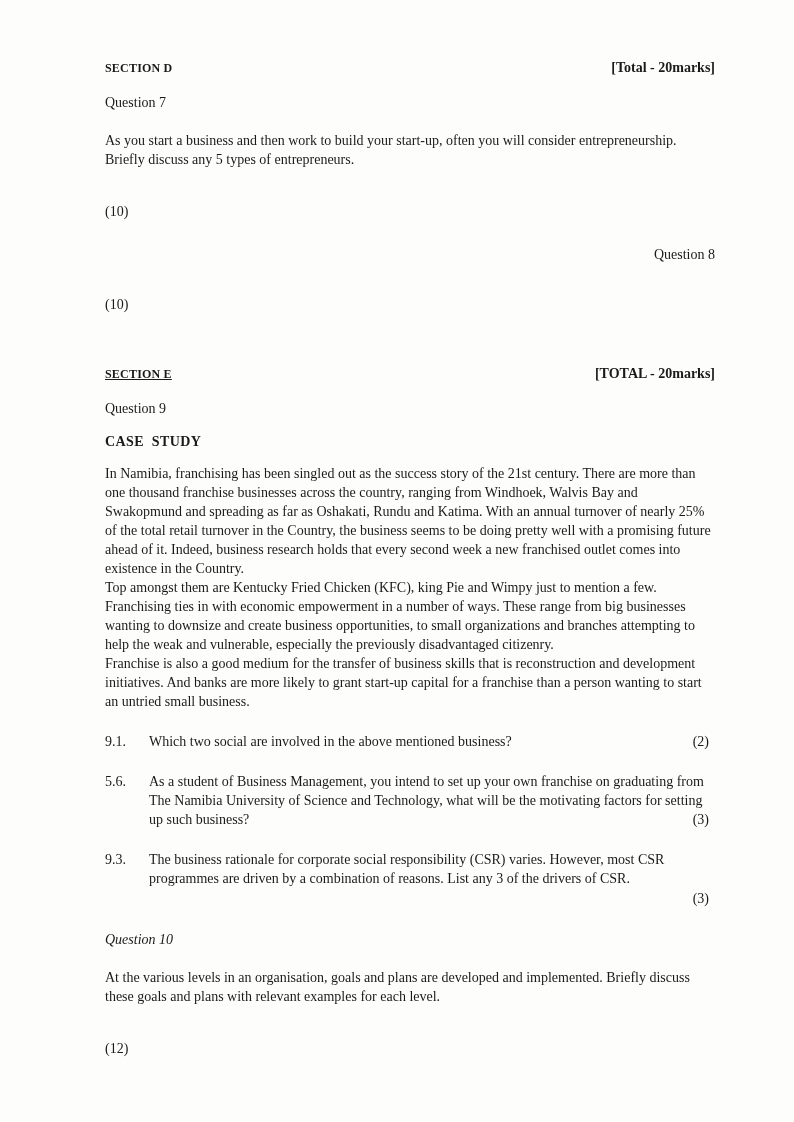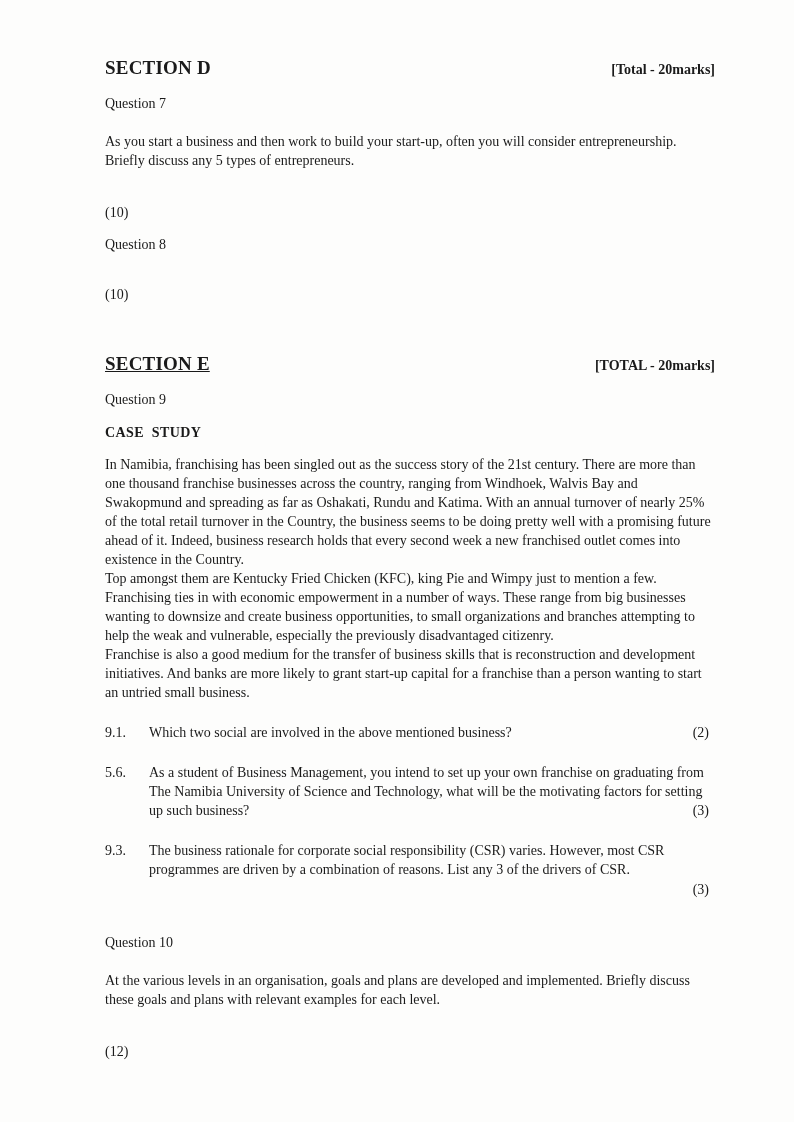--- a/index.html
+++ b/index.html
@@ -16,21 +16,21 @@
     line-height: 19px;
     padding: 58px 79px 0 105px;
     overflow: hidden;
   }
   .heading-row {
     display: flex;
     justify-content: space-between;
     align-items: baseline;
     font-weight: bold;
   }
-  .section-heading { font-size: 19px; letter-spacing: 0.2px; }
+  .section-heading { font-size: 12px; letter-spacing: 0.2px; }
   .underlined { text-decoration: underline; }
   .q-label { margin-top: 15px; }
   .para { margin-top: 19px; text-align: left; }
   .marks-line { padding-right: 6px; margin-top: 33px; }
   .marks-line.tight { margin-top: 31px; }
   .section-gap { margin-top: 50px; }
   .case-heading { font-weight: bold; margin-top: 14px; white-space: pre-wrap; letter-spacing: 0.4px; }
   .case-body { margin-top: 13px; }
   .case-body p { margin: 0; }
   .subq { display: flex; margin-top: 21px; }
@@ -47,21 +47,21 @@
 
   <div class="heading-row">
     <span class="section-heading">SECTION D</span>
     <span>[Total - 20marks]</span>
   </div>
 
   <div class="q-label">Question 7</div>
   <p class="para">As you start a business and then work to build your start-up, often you will consider entrepreneurship. Briefly discuss any 5 types of entrepreneurs.</p>
   <div class="marks-line">(10)</div>
 
-  <div class="q-label" style="margin-top:13px;">Question 8</div>
+  <div class="q-label" style="margin-top:24px;text-align:right;">Question 8</div>
   <div class="marks-line tight">(10)</div>
 
   <div class="heading-row section-gap">
     <span class="section-heading underlined">SECTION E</span>
     <span>[TOTAL - 20marks]</span>
   </div>
 
   <div class="q-label">Question 9</div>
 
   <div class="case-heading">CASE  STUDY</div>
@@ -91,17 +91,17 @@
 
     <div class="subq">
       <span class="subq-num">9.3.</span>
       <div class="subq-body">
         <span>The business rationale for corporate social responsibility (CSR) varies. However, most CSR programmes are driven by a combination of reasons. List any 3 of the drivers of CSR.</span>
         <div class="subq-marks-below">(3)</div>
       </div>
     </div>
   </div>
 
-  <div class="q-label" style="margin-top:34px;">Question 10</div>
+  <div class="q-label" style="margin-top:22px;font-style:italic;">Question 10</div>
   <p class="para">At the various levels in an organisation, goals and plans are developed and implemented. Briefly discuss these goals and plans with relevant examples for each level.</p>
   <div class="marks-line">(12)</div>
 
 </div>
 
 </body></html>

